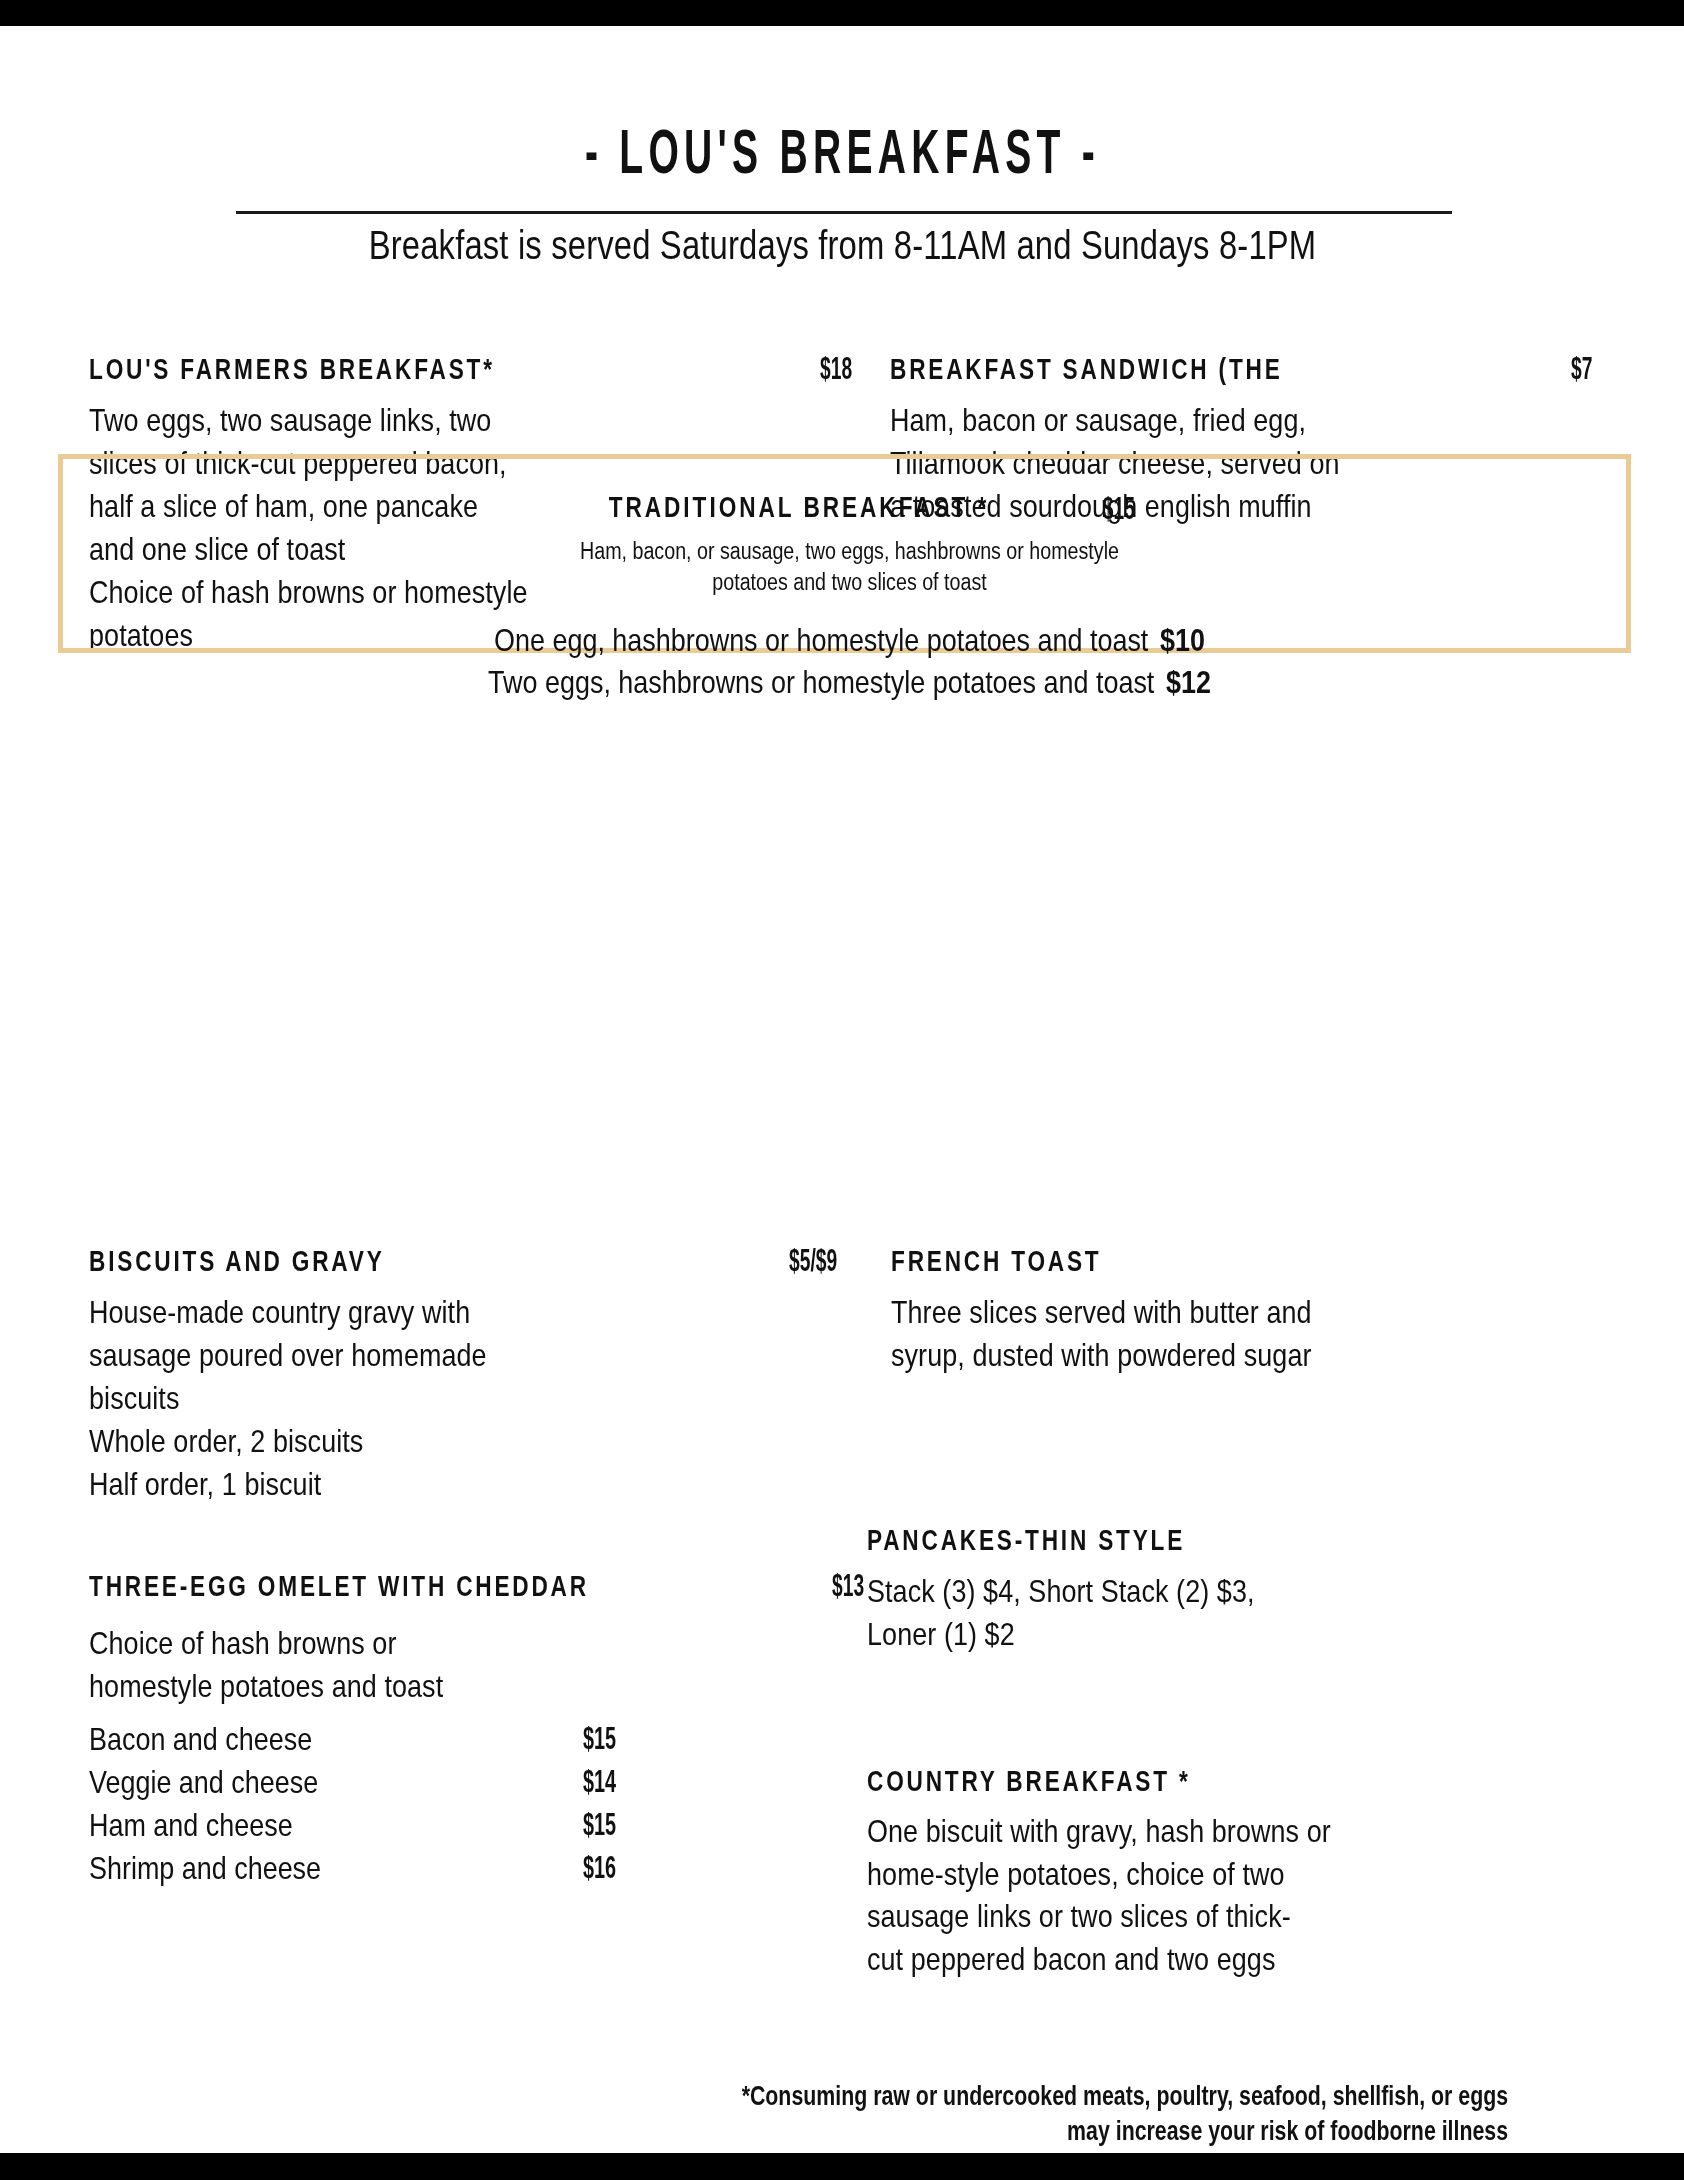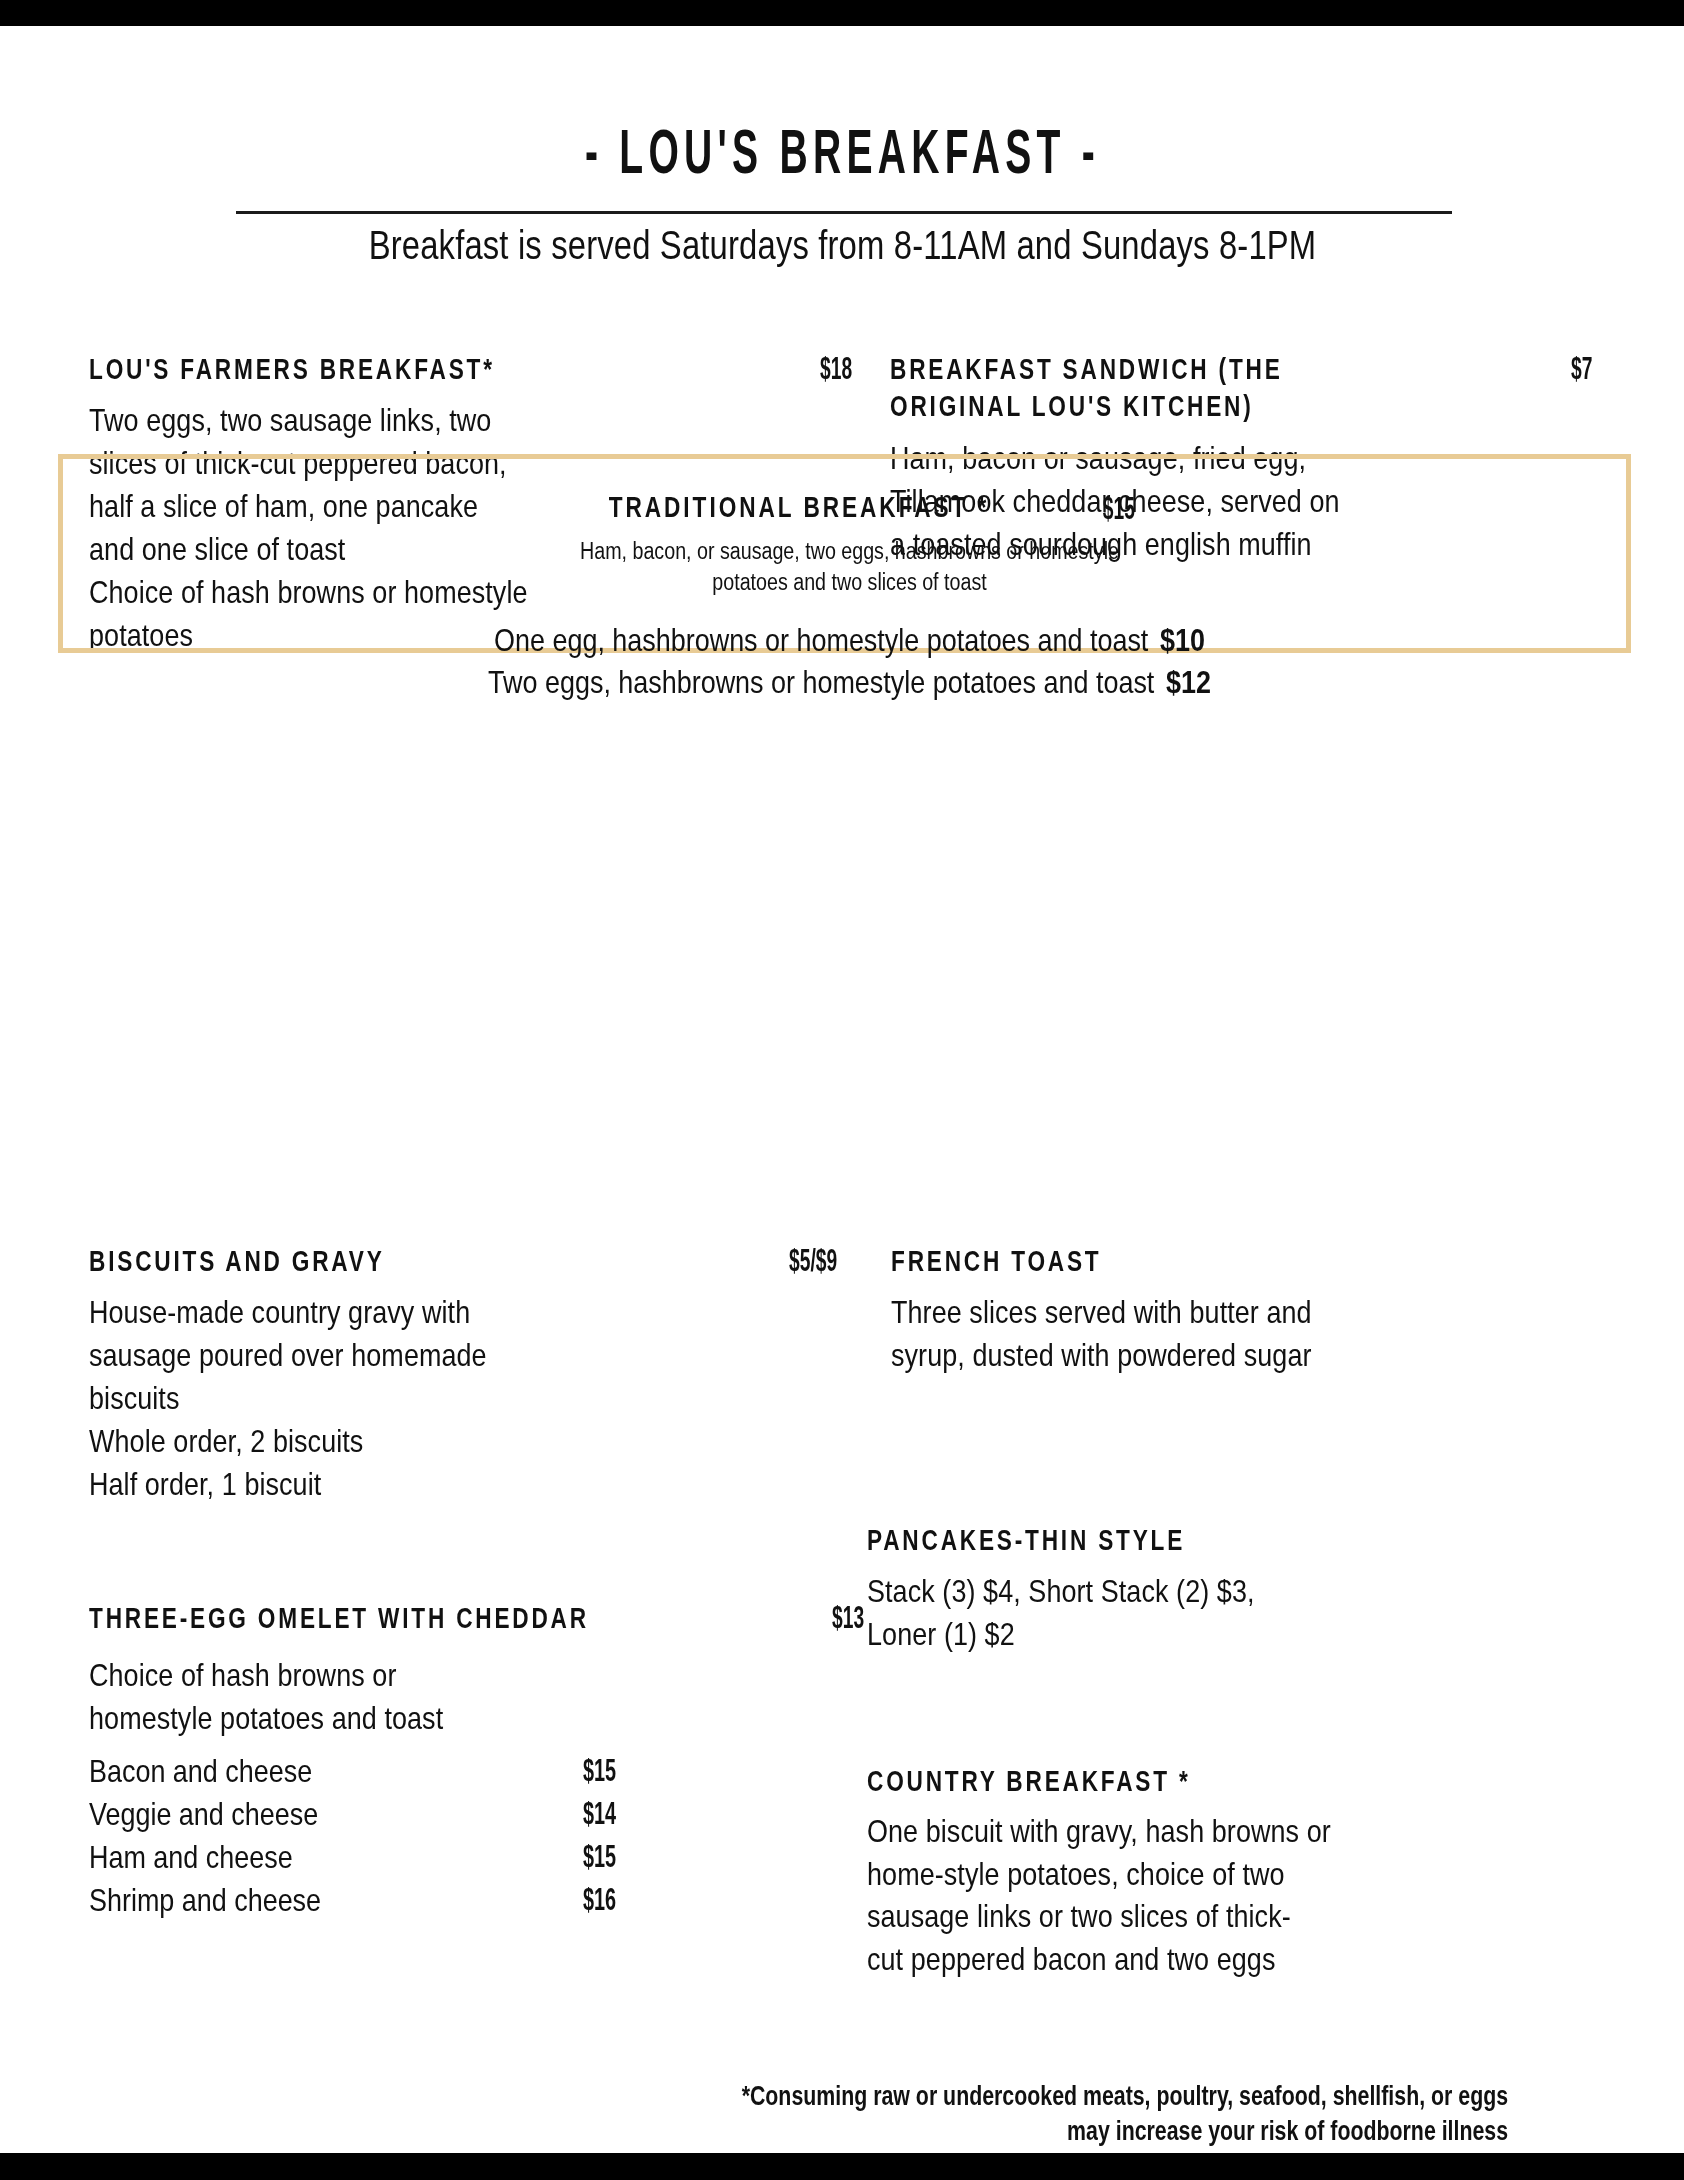--- a/index.html
+++ b/index.html
@@ -243,23 +243,20 @@
       <div>Choice of hash browns or homestyle</div>
       <div>potatoes</div>
     </div>
   </div>
 
   <div class="item" style="left:867px; top:326px; width:733px;margin-left:23px;">
     <div class="it-head">
       <span class="it-name">BREAKFAST SANDWICH (THE</span>
       <span class="it-price" style="left:681px;">$7</span>
     </div>
-    <div class="it-head" style="margin-top:3.4px;">
-      <span class="it-name">ORIGINAL LOU'S KITCHEN)</span>
-    </div>
     <div class="it-desc" style="margin-top:13.6px;">
       <div>Ham, bacon or sausage, fried egg,</div>
       <div>Tillamook cheddar cheese, served on</div>
       <div>a toasted sourdough english muffin</div>
     </div>
   </div>
 
   <div class="hl-box">
     <div class="hl-head">
       <span class="hl-name">TRADITIONAL BREAKFAST *</span>
@@ -286,21 +283,21 @@
     </div>
     <div class="it-desc" style="margin-top:13.6px;">
       <div>House-made country gravy with</div>
       <div>sausage poured over homemade</div>
       <div>biscuits</div>
       <div>Whole order, 2 biscuits</div>
       <div>Half order, 1 biscuit</div>
     </div>
   </div>
 
-  <div class="item" style="left:89px; top:1575px; width:707px;">
+  <div class="item" style="left:89px; top:1543px; width:707px;">
     <div class="it-head">
       <span class="it-name">THREE-EGG OMELET WITH CHEDDAR</span>
       <span class="it-price" style="left:743px;">$13</span>
     </div>
     <div class="it-desc" style="margin-top:19px;">
       <div>Choice of hash browns or</div>
       <div>homestyle potatoes and toast</div>
     </div>
     <div style="margin-top:11px;">
       <div class="prow">

